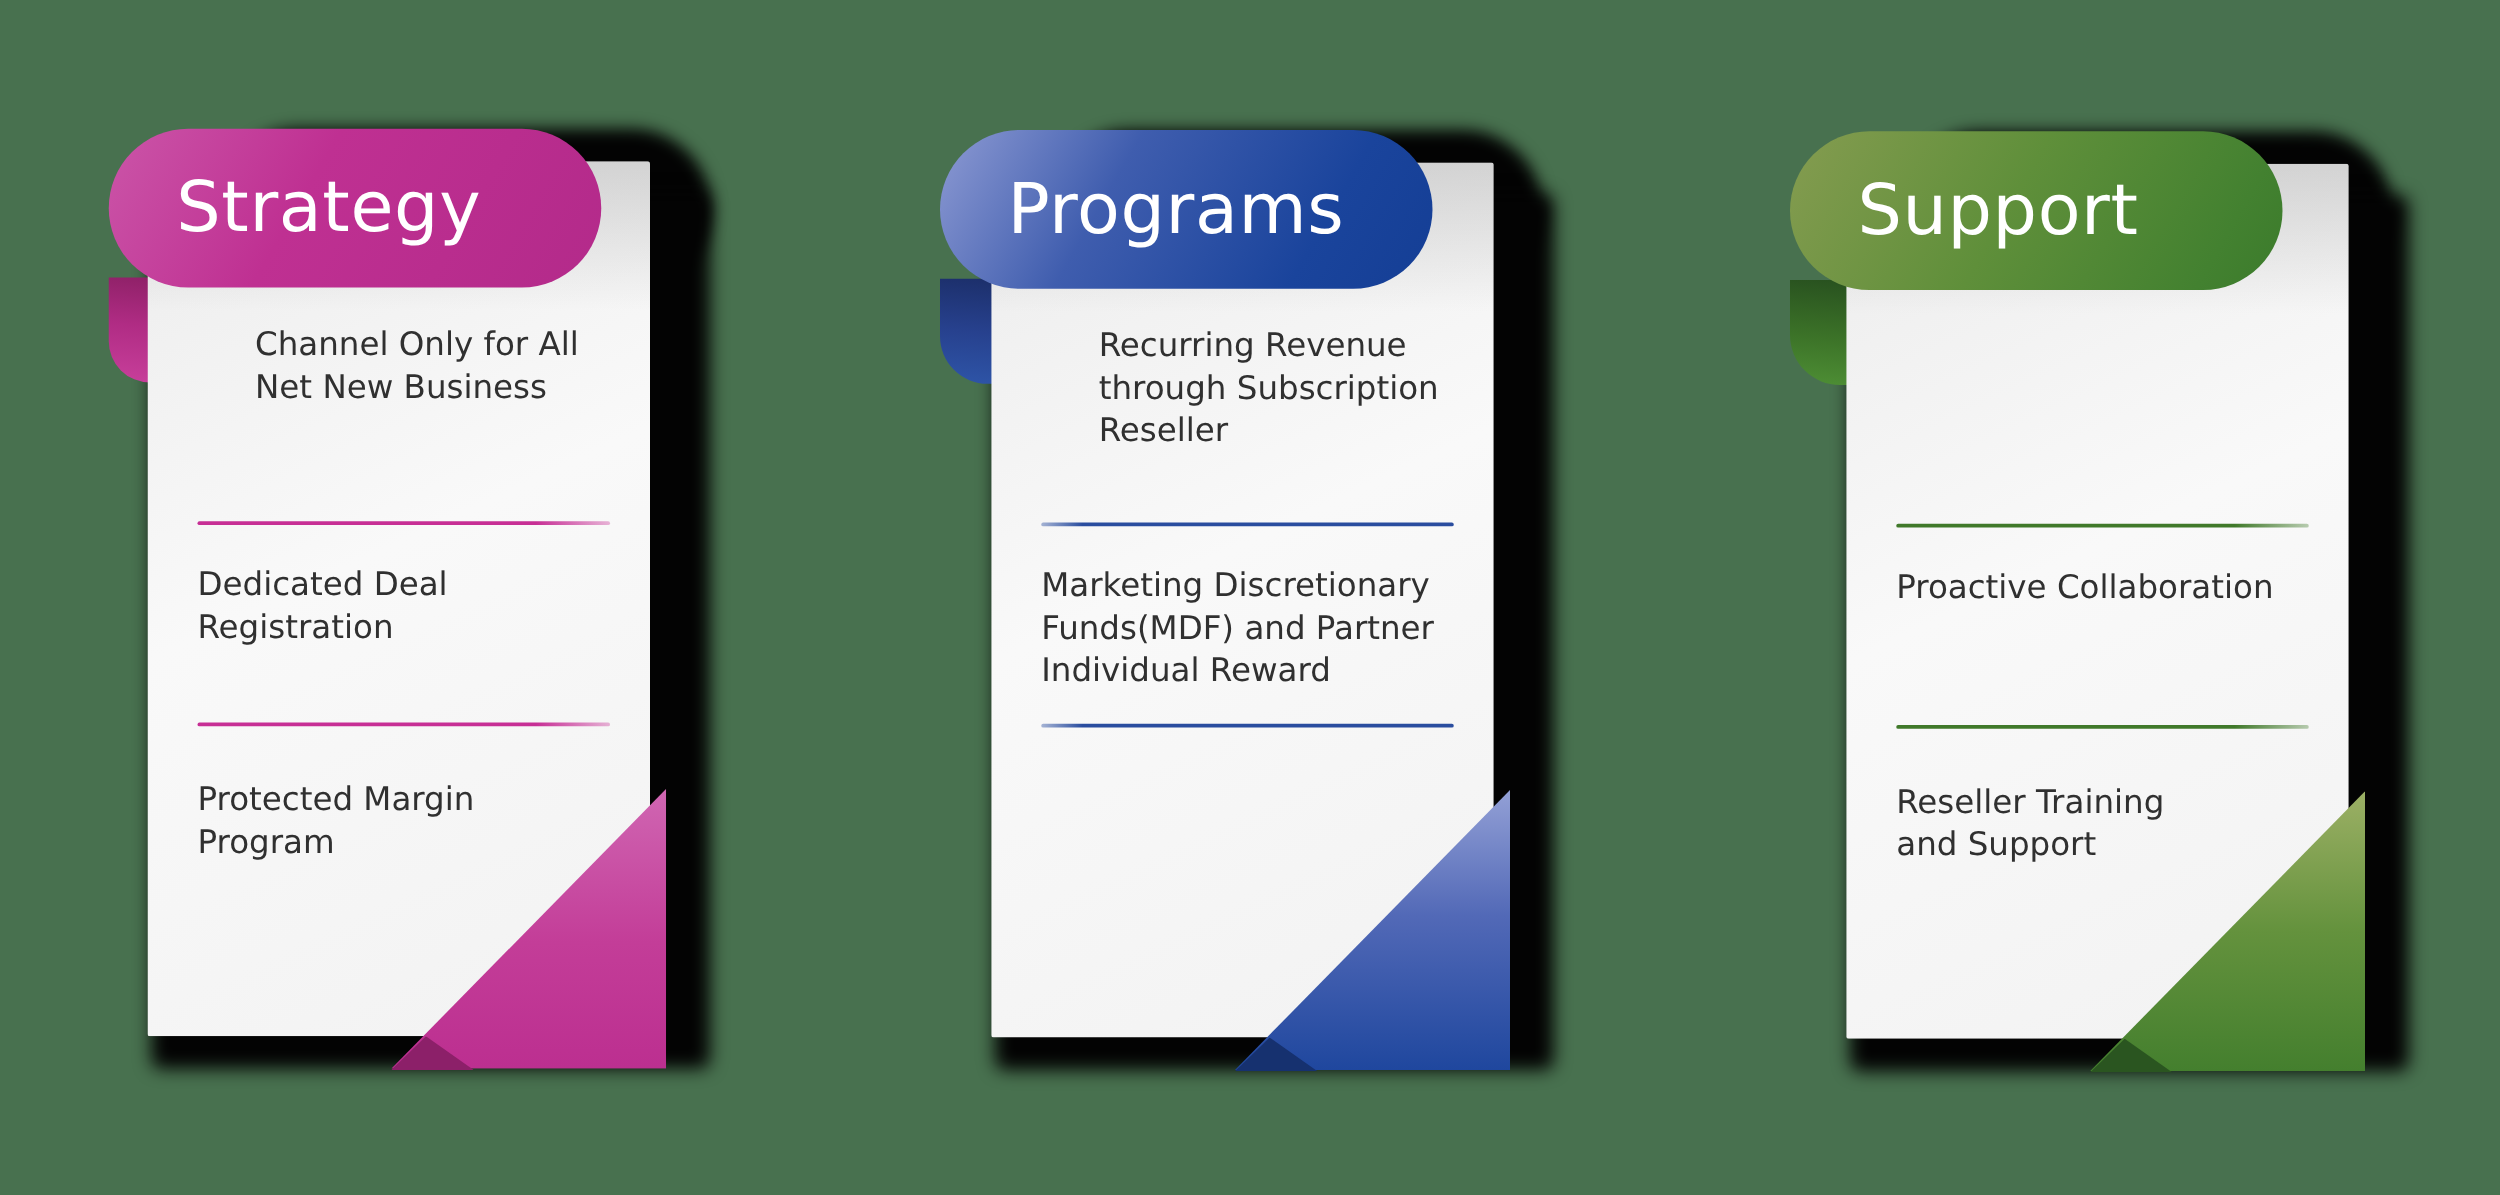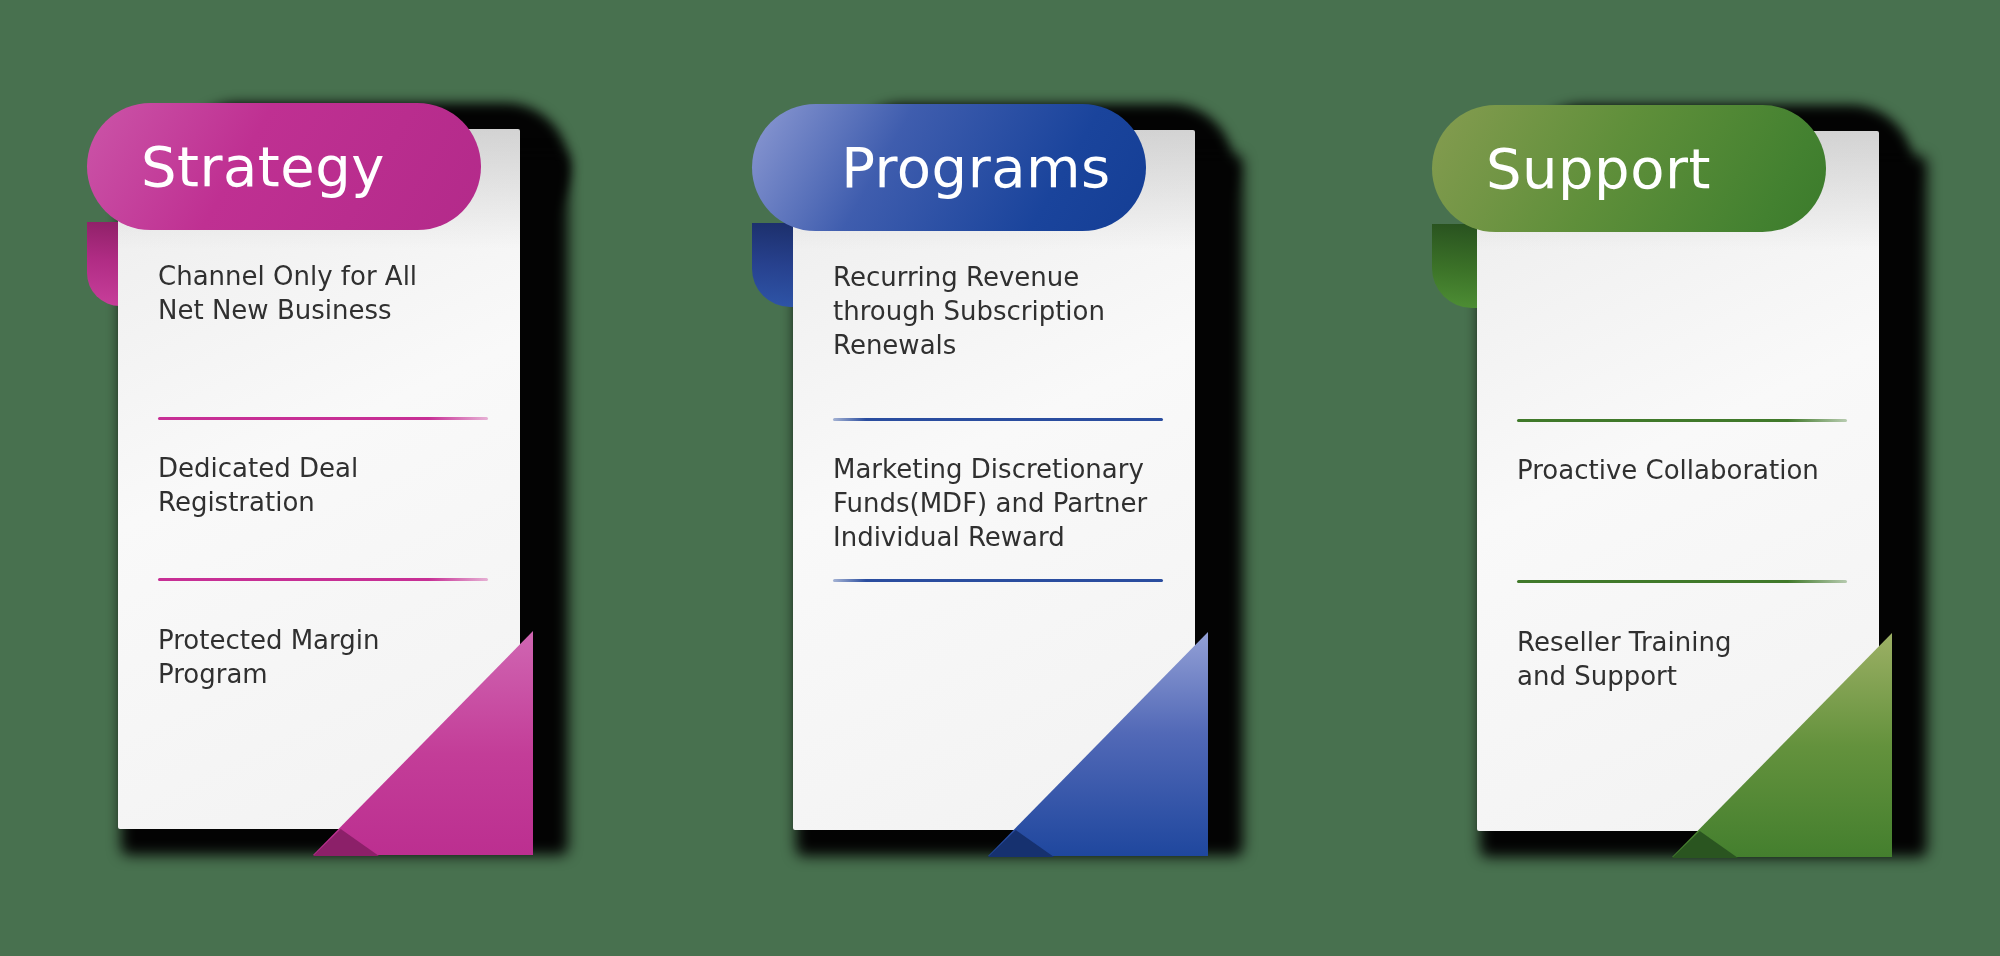--- a/index.html
+++ b/index.html
@@ -61,33 +61,33 @@
   .g1 .sliver{left:226px;background:#8c2069;}
   .g2 .sliver{left:236px;background:#16316f;}
   .g3 .sliver{left:240px;background:#2a5520;}
 
   
   .ribbon{
     position:absolute;left:0;top:0;width:394px;height:127px;border-radius:64px;
     z-index:5;display:flex;align-items:center;
   }
   .g1 .ribbon{background:linear-gradient(120deg,#cb55a8 0%,#bf3092 40%,#b32a8a 100%);}
-  .g2 .ribbon{background:linear-gradient(120deg,#8d9ad3 0%,#3f5dae 35%,#1a449c 75%,#143e95 100%);justify-content:center;}
+  .g2 .ribbon{background:linear-gradient(120deg,#8d9ad3 0%,#3f5dae 35%,#1a449c 75%,#143e95 100%);}
   .g3 .ribbon{background:linear-gradient(120deg,#859c50 0%,#5f8f3a 45%,#438130 85%,#3b7b2b 100%);}
   .ribbon .title{
     color:#ffffff;font-size:56px;font-weight:500;letter-spacing:.5px;
     padding-left:54px;line-height:1;
   }
 
   
   .card .item{
     position:absolute;left:40px;width:356px;
     font-size:26px;line-height:34px;color:#303030;white-space:pre-line;
   }
-  .item1{top:130px;}
+  .item1{top:130px;margin-left:46px;}
   .item2{top:322px;}
   .item3{top:494px;}
 
   .divider{position:absolute;left:40px;width:330px;height:3px;border-radius:2px;}
   .divider1{top:288px;}
   .divider2{top:449px;}
   .g1 .divider{background:linear-gradient(90deg,#c72f95 0%,#c72f95 82%,rgba(199,47,149,.35) 100%);}
   .g2 .divider{background:linear-gradient(90deg,rgba(42,77,159,.4) 0%,#2a4d9f 10%,#2a4d9f 100%);}
   .g3 .divider{background:linear-gradient(90deg,#40792a 0%,#40792a 82%,rgba(64,121,42,.35) 100%);}
 </style>
@@ -117,21 +117,21 @@
     </div>
   </div>
 
   <div class="group g2" id="g2">
     <div class="shadow-ribbon"></div>
     <div class="shadow-card"></div>
     <div class="fold"></div>
     <div class="card">
       <div class="item item1">Recurring Revenue
 through Subscription
-Renewals</div>
+Reseller</div>
       <div class="divider divider1"></div>
       <div class="item item2">Marketing Discretionary
 Funds(MDF) and Partner
 Individual Reward</div>
       <div class="divider divider2"></div>
     </div>
     <div class="triangle"></div>
     <div class="sliver"></div>
     <div class="ribbon">
       <span class="title">Programs</span>

